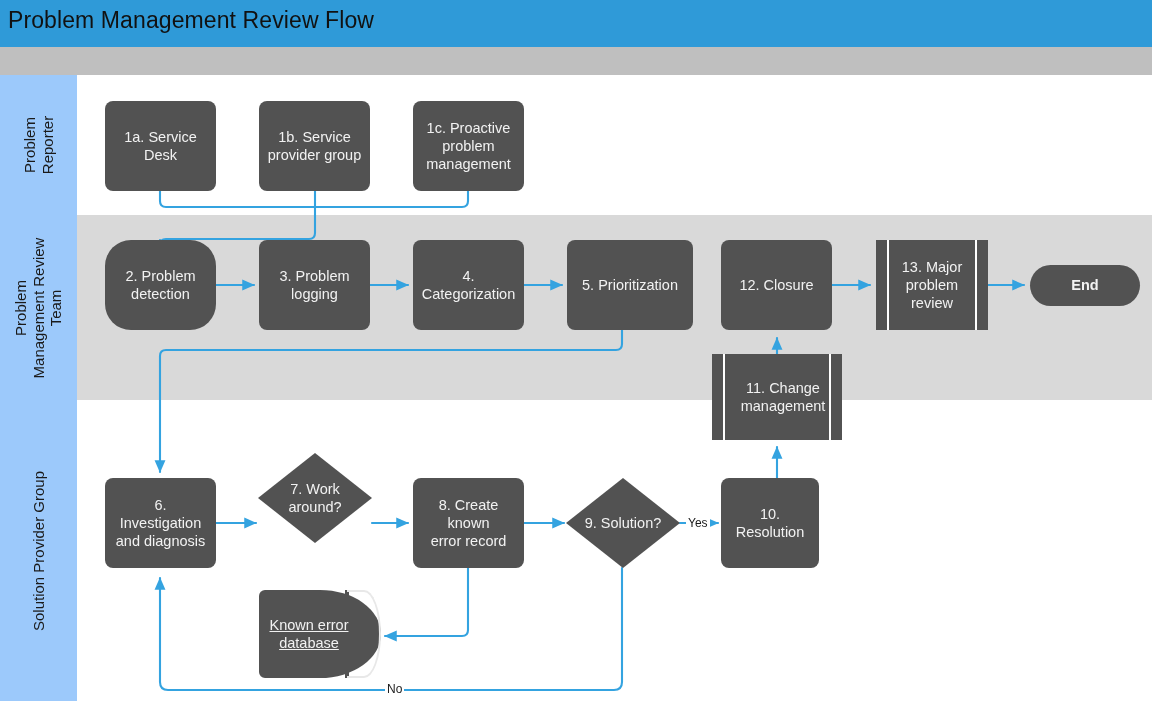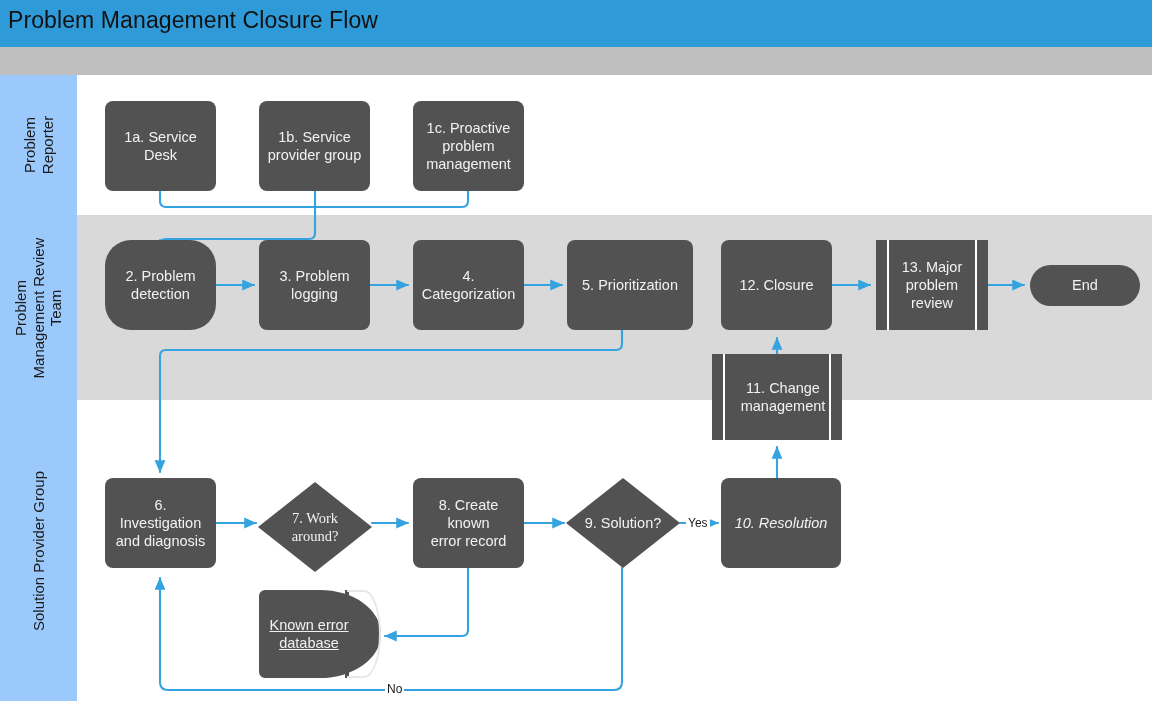--- a/index.html
+++ b/index.html
@@ -110,20 +110,21 @@
   }
 
   .shape-process {
     background: #525252;
     border-radius: 8px;
   }
 
   .shape-terminator {
     background: #525252;
     border-radius: 999px;
+    font-weight: bold;
   }
 
   
   .shape-subprocess {
     background: #525252;
   }
   .shape-subprocess::before,
   .shape-subprocess::after {
     content: "";
     position: absolute;
@@ -187,21 +188,21 @@
     white-space: nowrap;
     z-index: 5;
   }
 </style>
 </head>
 <body>
 
 <div id="canvas">
 
   <div id="title-bar">
-    <div id="title-text">Problem Management Closure Flow</div>
+    <div id="title-text">Problem Management Review Flow</div>
   </div>
   <div id="sub-bar"></div>
 
   <div class="lane" id="lane-1">
     <div class="lane-body"></div>
     <div class="lane-head">
       <div class="lane-head-label"><span>Problem</span><br><span>Reporter</span></div>
     </div>
   </div>
 
@@ -307,35 +308,35 @@
   </div>
 
   <div class="node shape-subprocess" style="left:712px; top:354px; width:130px; height:86px;padding-left:12px;">
     <div class="node-label">11. Change<br>management</div>
   </div>
 
   <div class="node shape-process" style="left:105px; top:478px; width:111px; height:90px;">
     <div class="node-label">6. Investigation<br>and diagnosis</div>
   </div>
 
-  <div class="node shape-decision" style="left:258px; top:482px; width:114px; height:90px;font-family:Liberation Serif, serif;">
+  <div class="node shape-decision" style="left:258px; top:453px; width:114px; height:90px;">
     <div class="diamond-bg"></div>
     <div class="node-label">7. Work<br>around?</div>
   </div>
 
   <div class="node shape-process" style="left:413px; top:478px; width:111px; height:90px;">
     <div class="node-label">8. Create known<br>error record</div>
   </div>
 
   <div class="node shape-decision" style="left:566px; top:478px; width:114px; height:90px;">
     <div class="diamond-bg"></div>
     <div class="node-label">9. Solution?</div>
   </div>
 
-  <div class="node shape-process" style="left:721px; top:478px; width:120px; height:90px;font-style:italic;">
+  <div class="node shape-process" style="left:721px; top:478px; width:98px; height:90px;">
     <div class="node-label">10. Resolution</div>
   </div>
 
   <div class="node shape-database" style="left:259px; top:590px; width:122px; height:88px;">
     <div class="db-body"></div>
     <div class="db-arc-mask"></div>
     <div class="db-arc"></div>
     <div class="node-label" style="margin-right:22px;text-decoration:underline;">Known error<br>database</div>
   </div>
 

